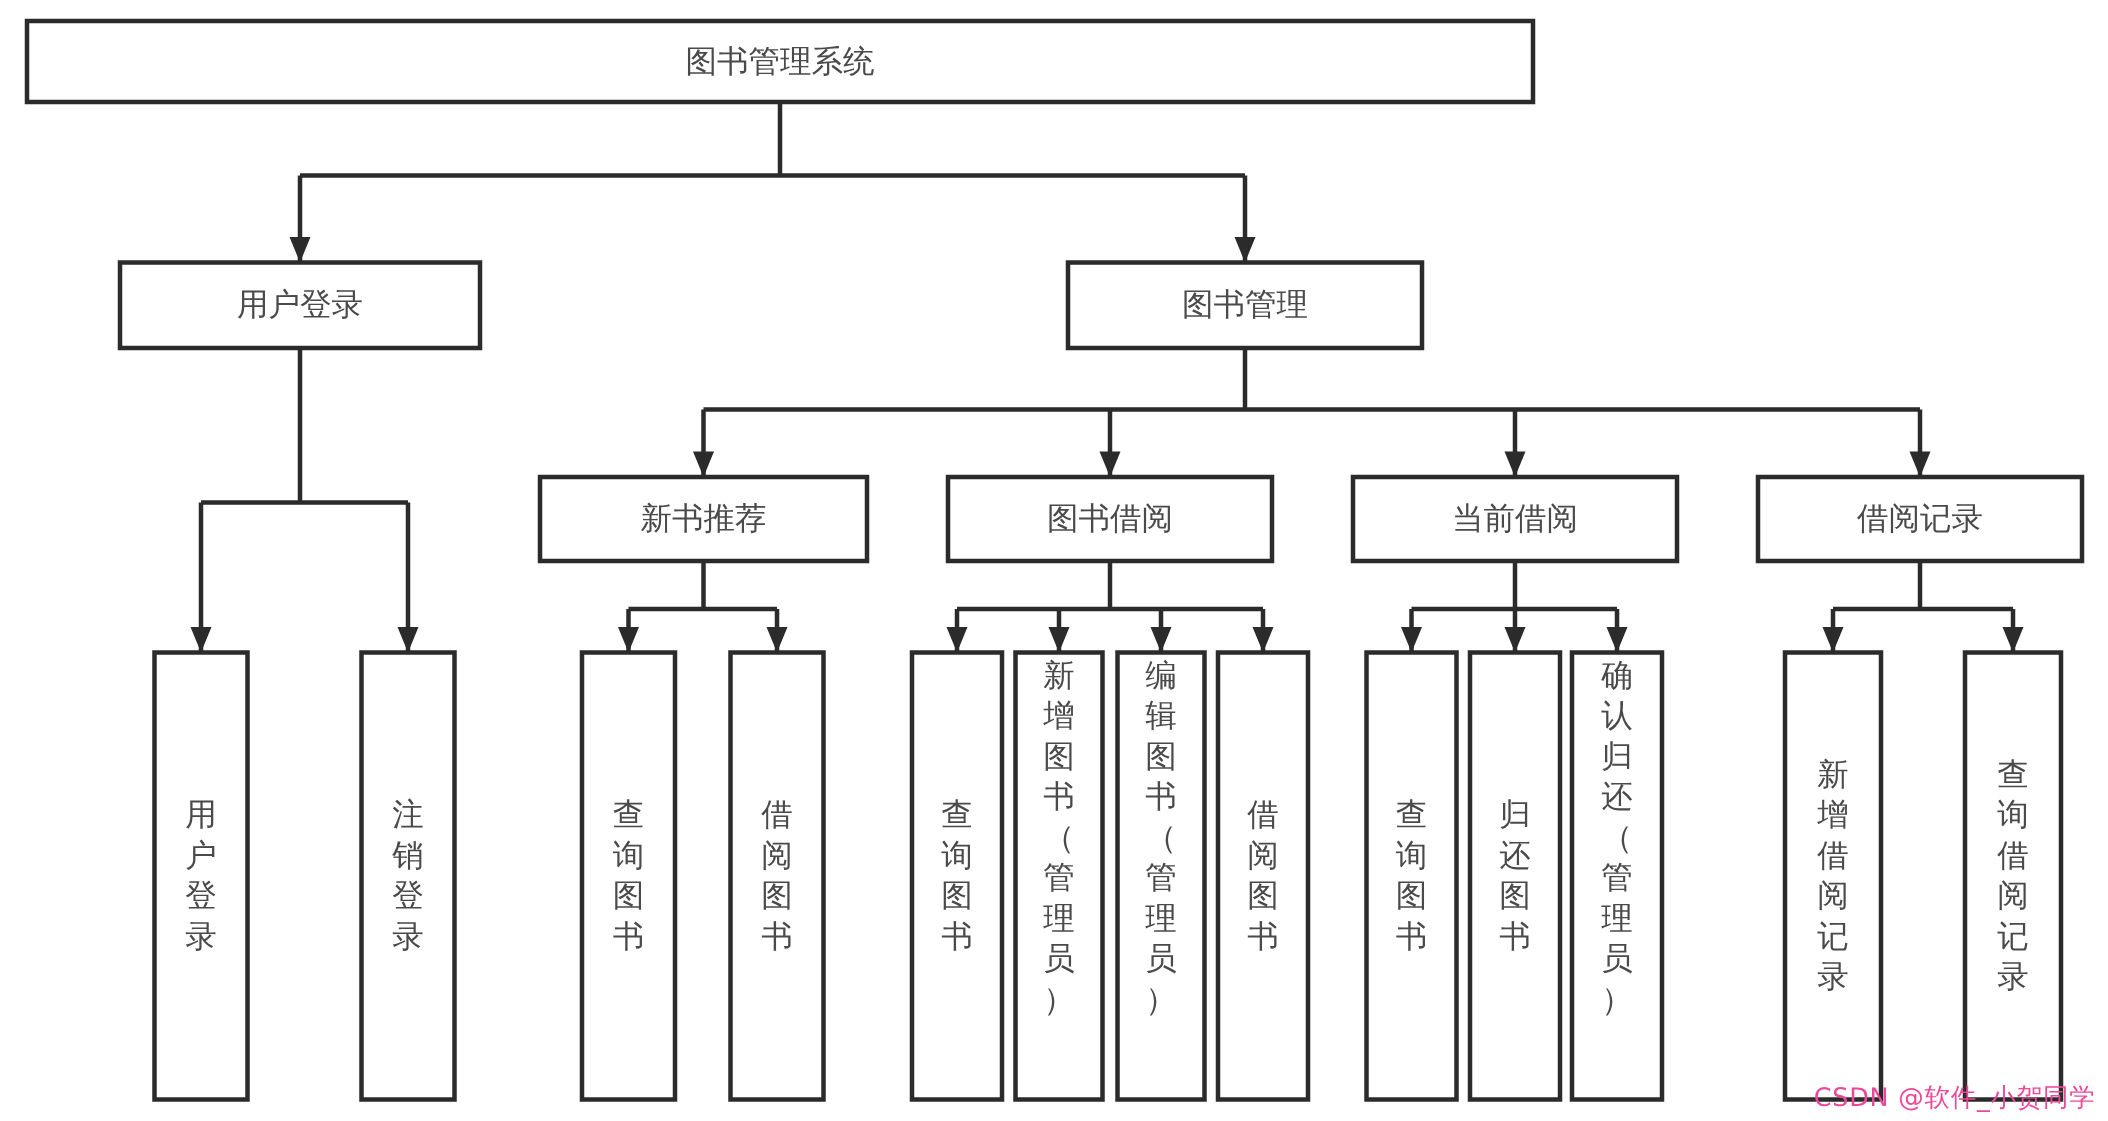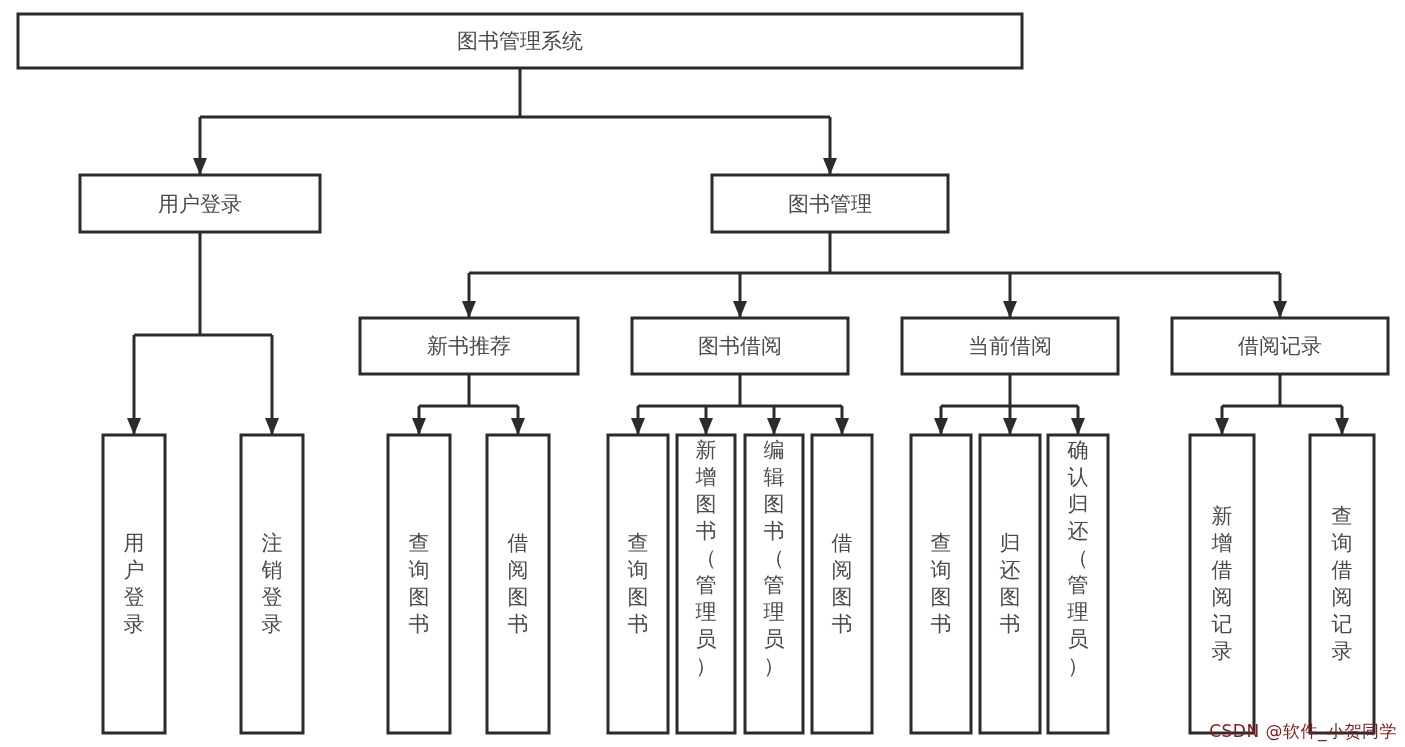--- a/index.html
+++ b/index.html
@@ -56,21 +56,21 @@
     font-family: "DejaVu Sans", "Liberation Sans", sans-serif;
     font-size: 21px;
     text-anchor: middle;
   }
   .watermark {
     position: absolute;
     right: 8px;
     bottom: 4px;
     font-family: "DejaVu Sans", "Liberation Sans", sans-serif;
     font-size: 17px;
-    color: #7f1d1d;
+    color: #ec4899;
     letter-spacing: 0.5px;
     white-space: nowrap;
     user-select: none;
   }
 </style>
 </head>
 <body>
 
 <div id="diagram-root">
   <svg class="flow" viewBox="0 0 1405 747" xmlns="http://www.w3.org/2000/svg">

